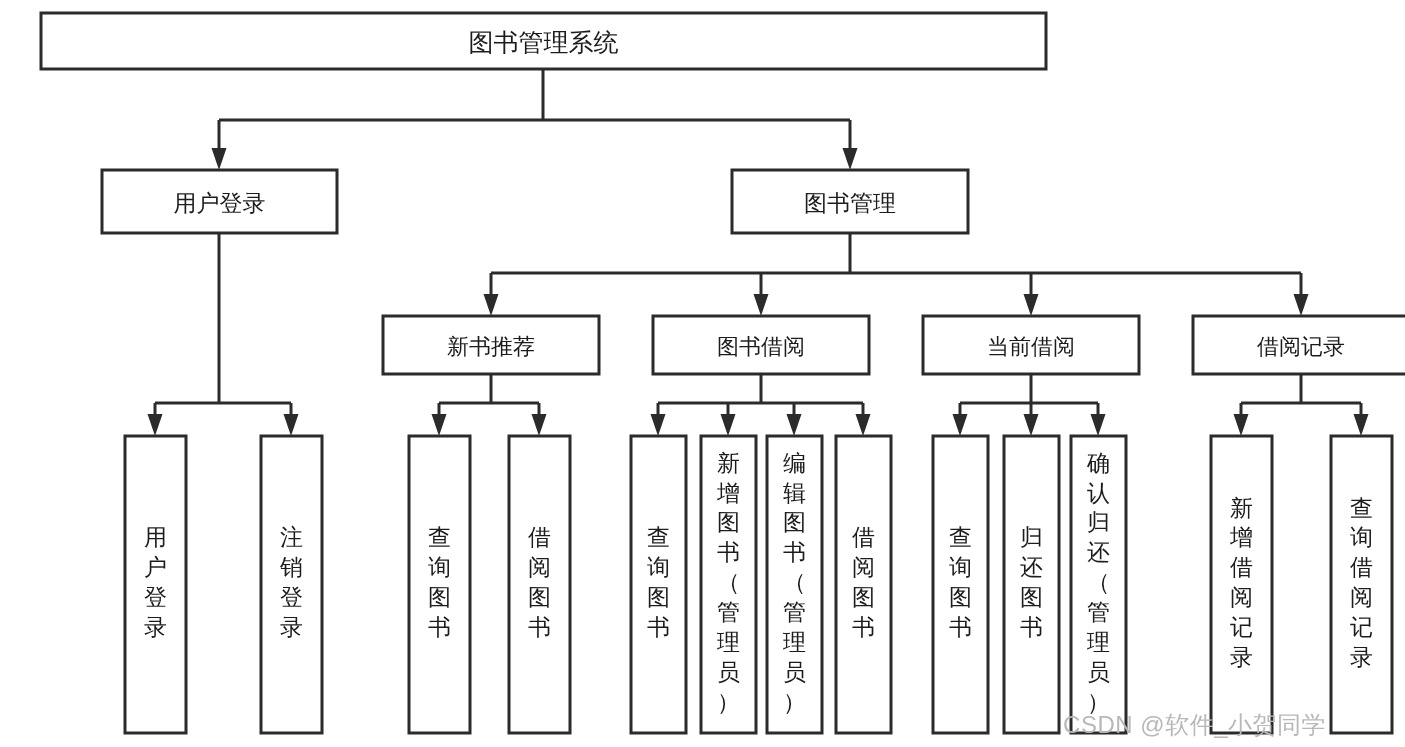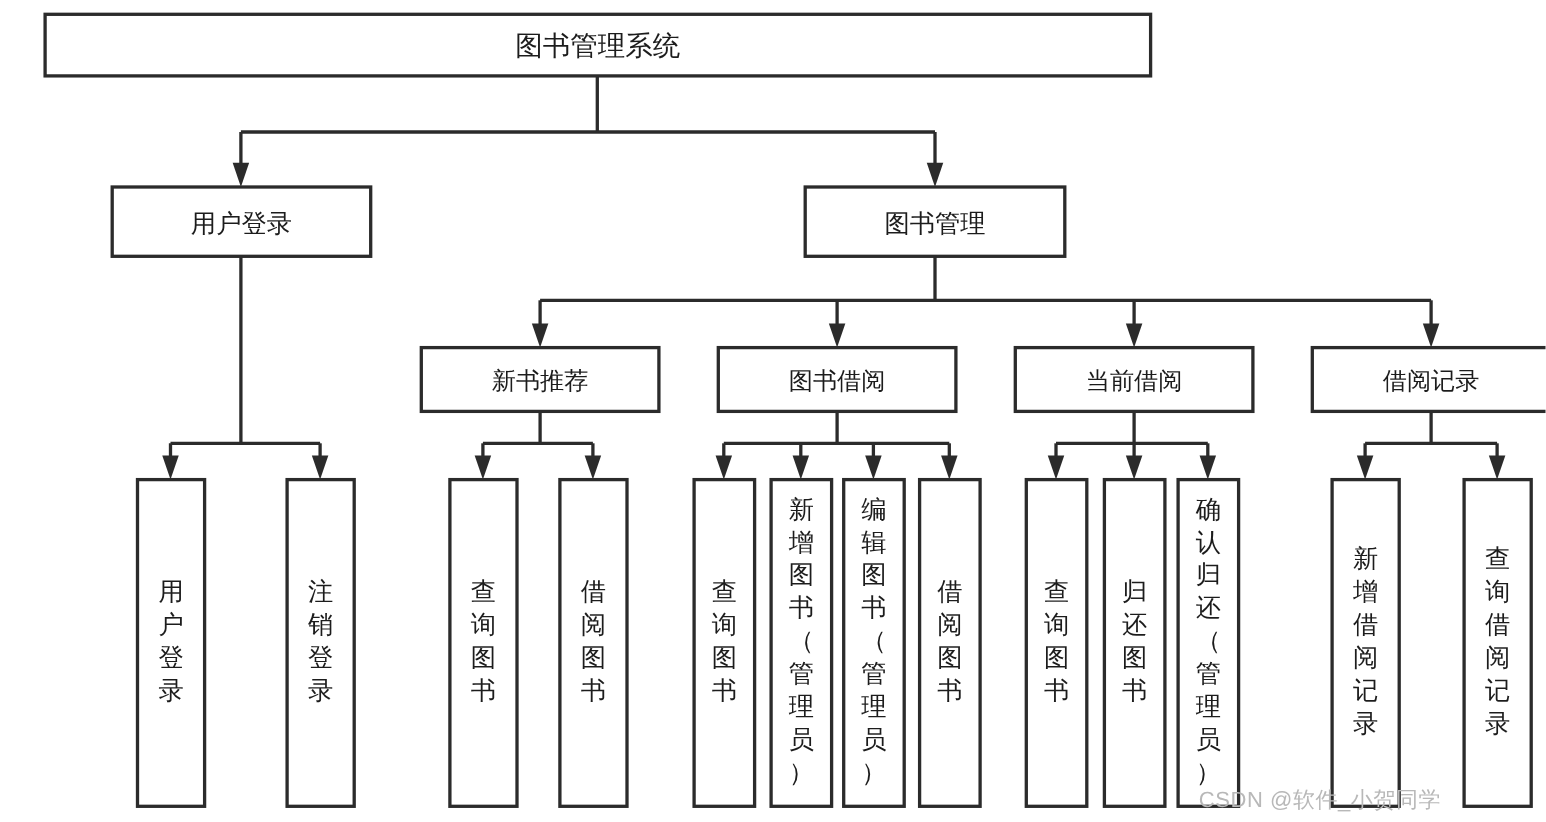--- a/index.html
+++ b/index.html
@@ -47,24 +47,24 @@
     text-anchor: middle;
     dominant-baseline: central;
   }
   .node-label-v {
     font-family: "Liberation Sans", "DejaVu Sans", sans-serif;
     fill: #1c1c1c;
     text-anchor: middle;
   }
   .watermark {
     position: absolute;
-    right: 24px;
+    right: 8px;
     bottom: 6px;
     font-family: "Liberation Sans", "DejaVu Sans", sans-serif;
-    font-size: 20px;
+    font-size: 24px;
     color: #b8b8b8;
     letter-spacing: 0.5px;
     white-space: nowrap;
     pointer-events: none;
   }
 </style>
 </head>
 <body>
 
 <div id="diagram-root">

